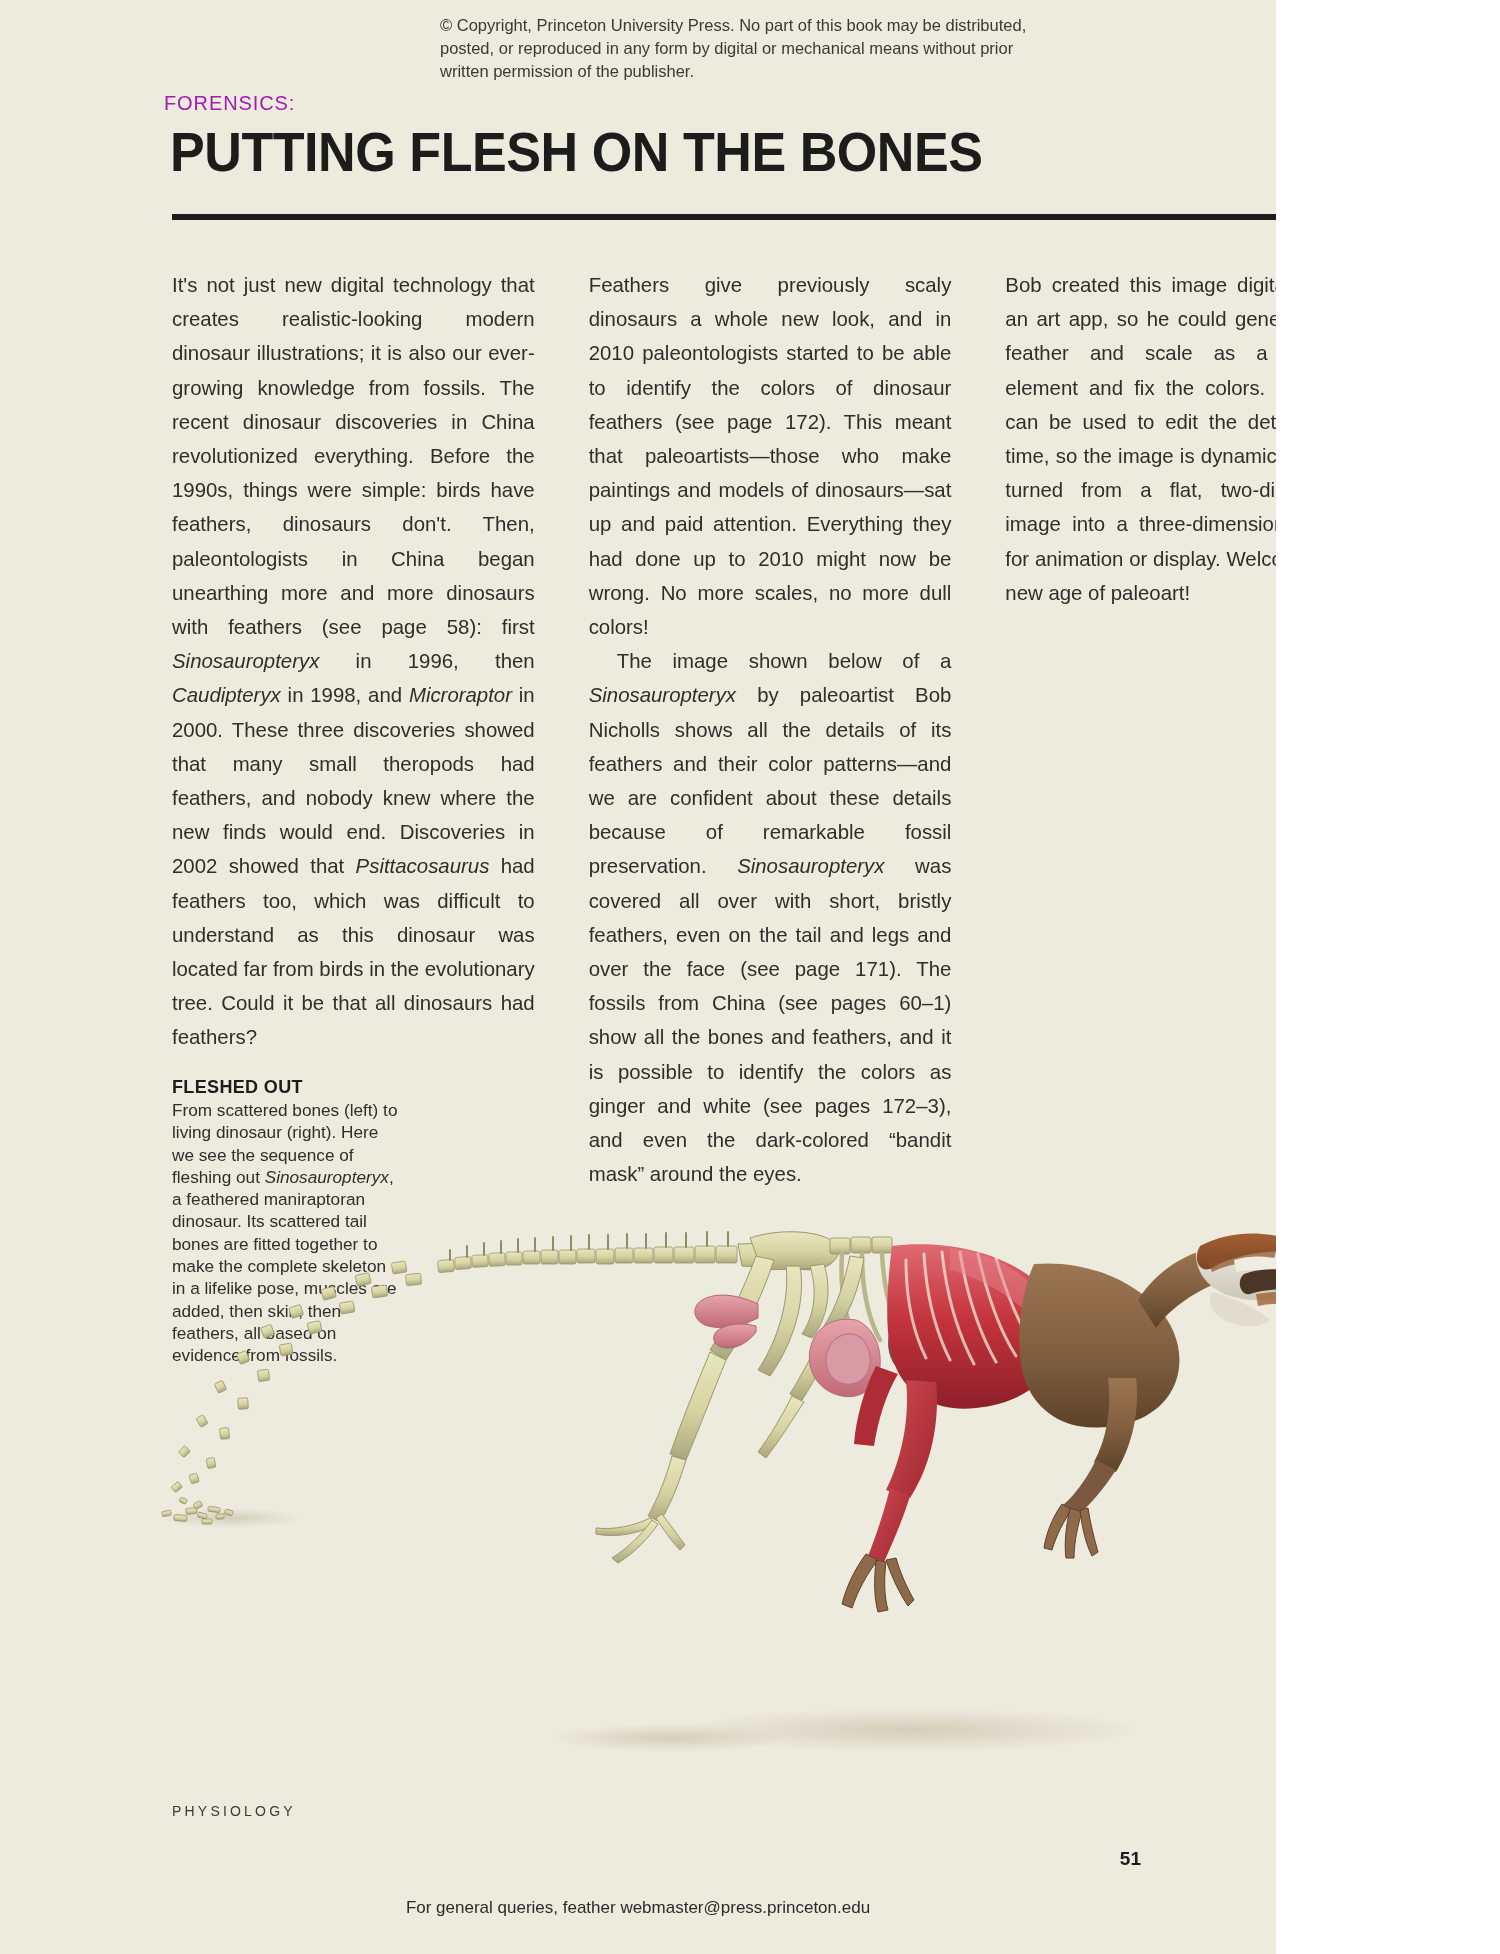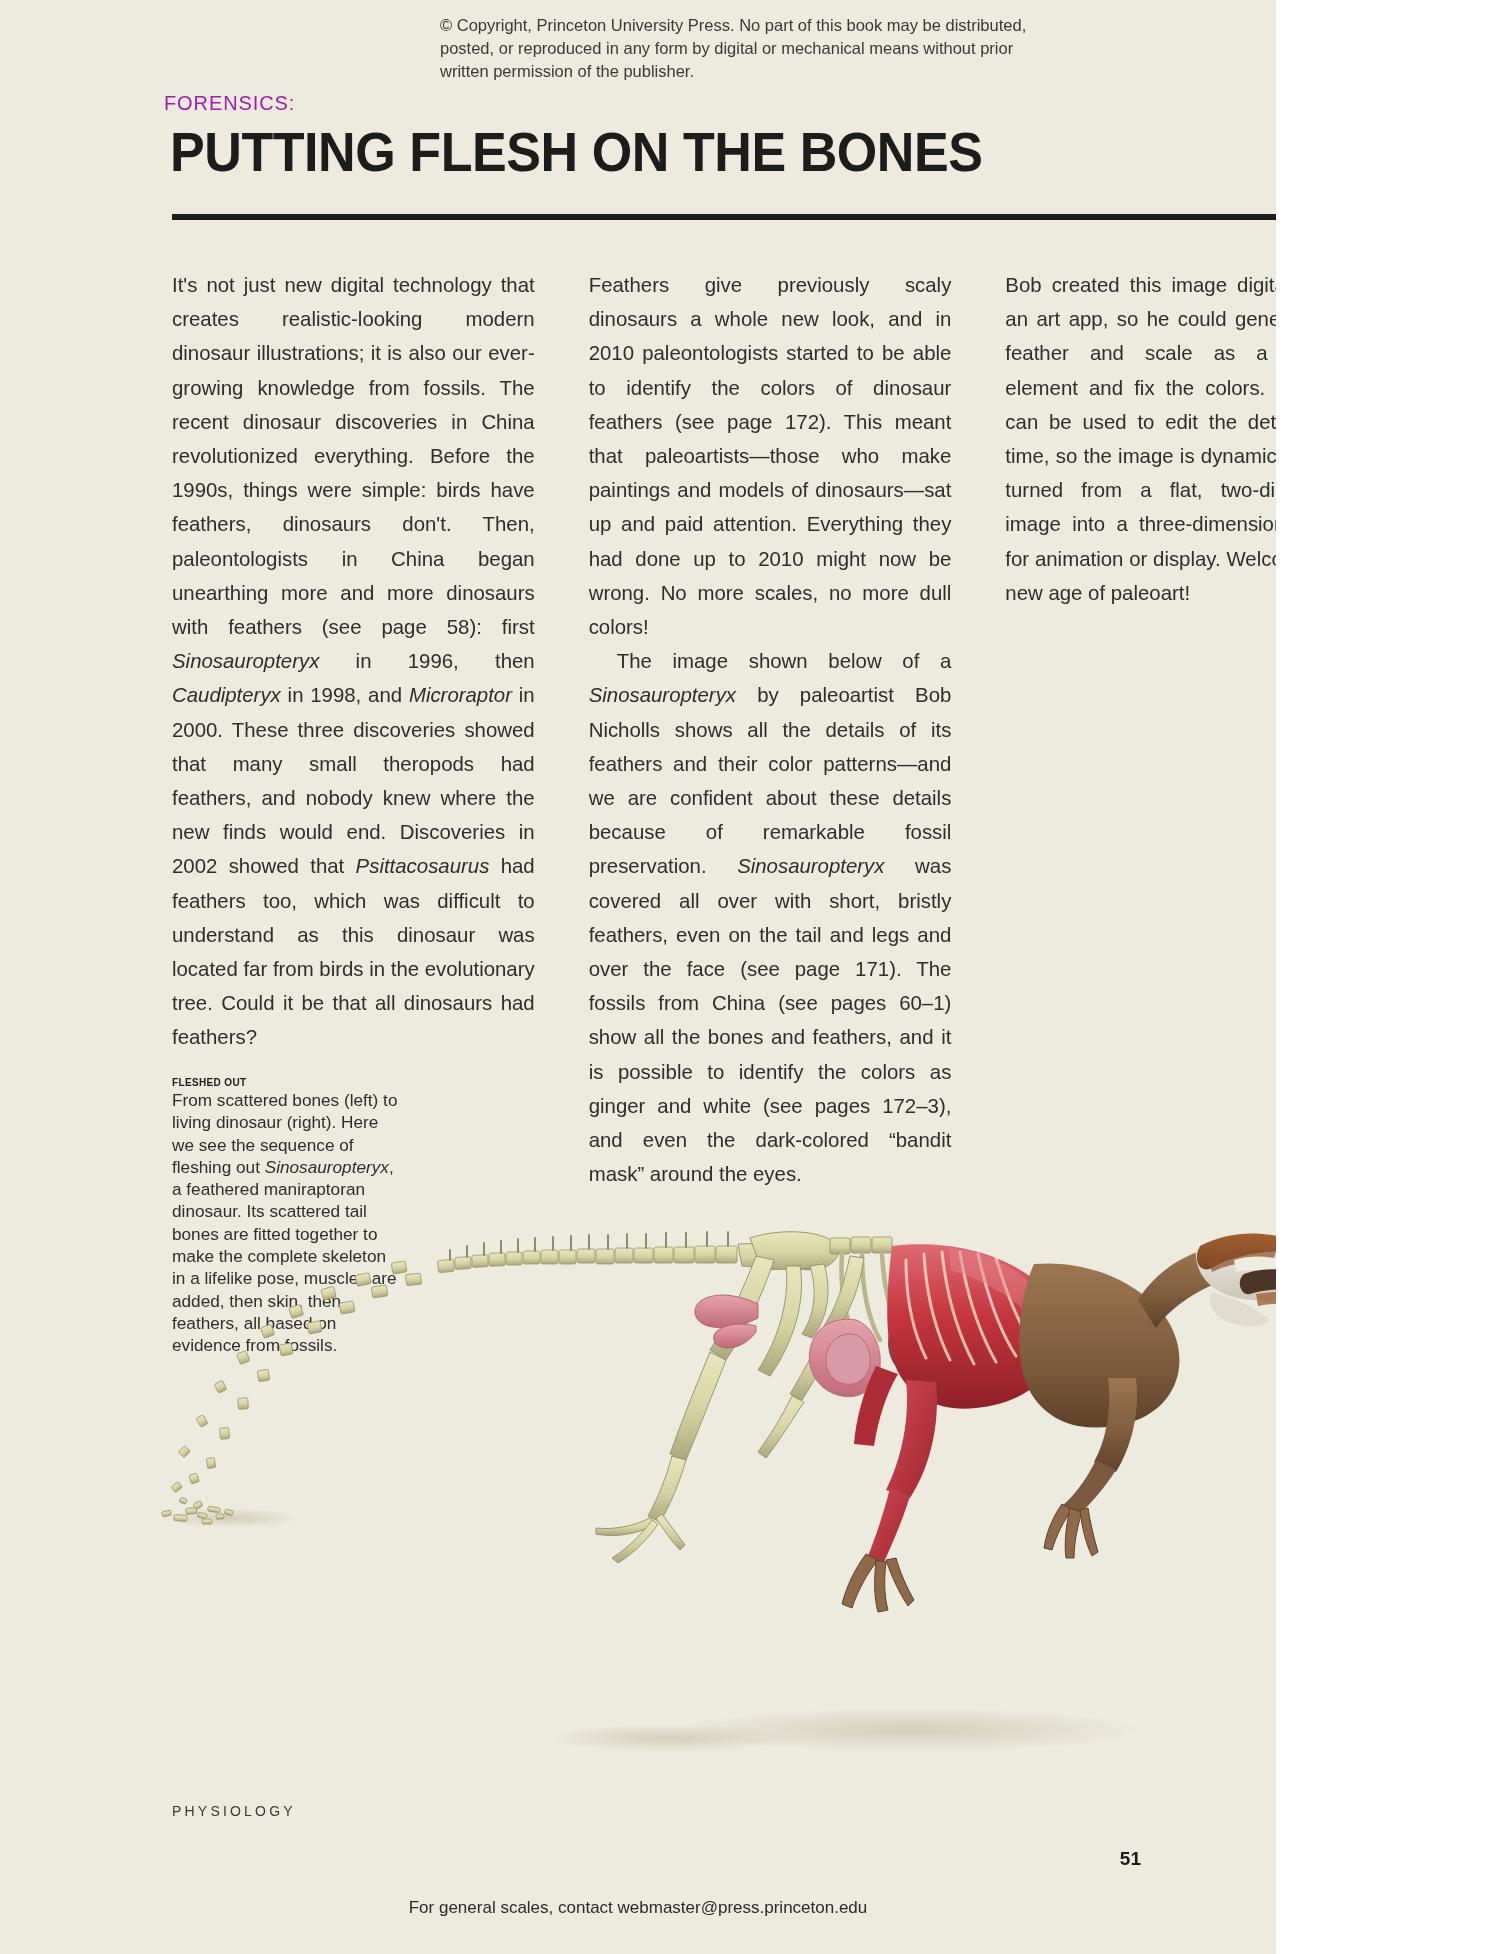--- a/index.html
+++ b/index.html
@@ -91,21 +91,21 @@
   
   .caption {
     position: absolute;
     left: 172px;
     top: 1077px;
     width: 232px;
   }
   .caption-title {
     font-family: "Liberation Sans", sans-serif;
     font-weight: bold;
-    font-size: 10px;
+    font-size: 18px;
     letter-spacing: 0.35px;
     color: #1c1c1a;
     margin-bottom: 1px;
   }
   .caption-body {
     font-family: "Liberation Sans", sans-serif;
     font-size: 17.2px;
     line-height: 22.3px;
     color: #2e2e2a;
   }
@@ -431,15 +431,15 @@
         <path d="M1106 64 C1128 60 1152 62 1168 70 L1164 80 C1148 74 1126 72 1108 76 Z" fill="#a06134" opacity="0.8"></path>
 
         <path d="M1062 62 C1082 68 1104 76 1120 90 C1112 98 1094 98 1078 92 C1064 86 1056 74 1062 62 Z" fill="#e0dcd0"></path>
       </g>
 
     </svg>
   </div>
 
   <div class="folio-section">PHYSIOLOGY</div>
   <div class="folio-number">51</div>
-  <div class="general-queries">For general scales, contact webmaster@press.princeton.edu</div>
+  <div class="general-queries">For general queries, feather webmaster@press.princeton.edu</div>
 
 </div>
 
 </body></html>

